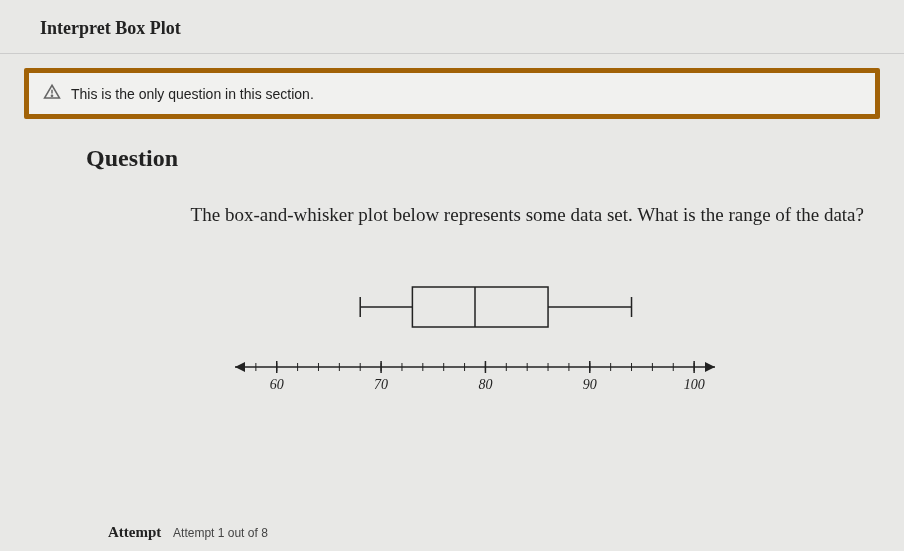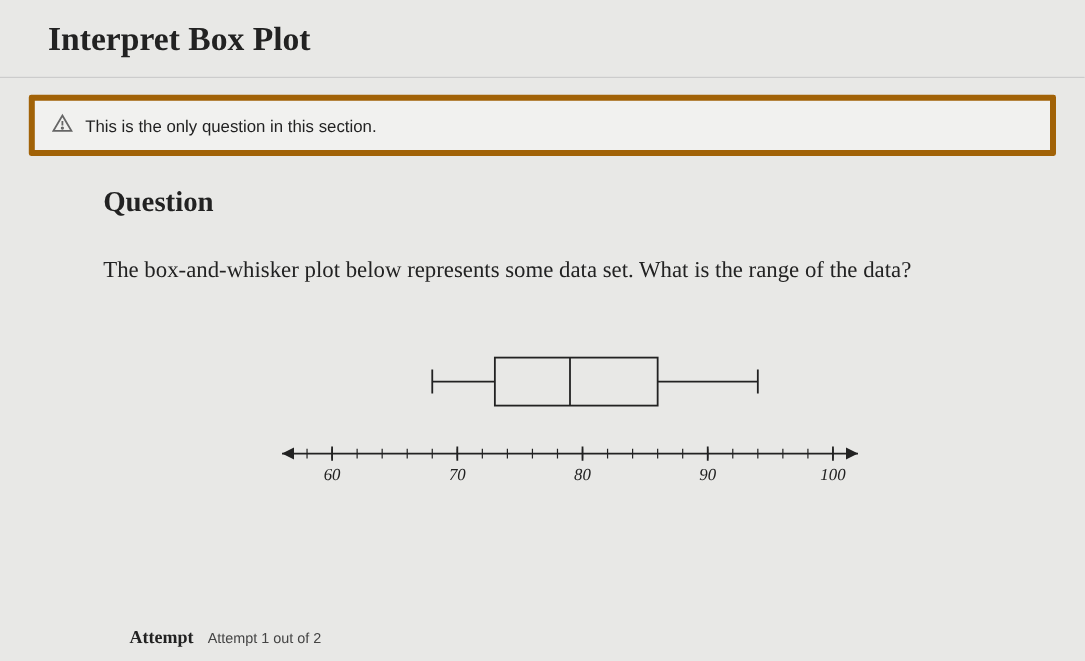--- a/index.html
+++ b/index.html
@@ -5,21 +5,21 @@
   * { box-sizing: border-box; margin: 0; padding: 0; }
   body {
     font-family: Georgia, 'Times New Roman', serif;
     background: #e8e8e6;
     width: 904px;
     height: 551px;
     overflow: hidden;
     color: #222;
   }
   .page-title {
-    font-size: 28px;
+    font-size: 18px;
     font-weight: bold;
     padding: 18px 0 14px 40px;
     border-bottom: 1px solid #ccc;
   }
   .notice {
     margin: 14px 24px 0 24px;
     border: 5px solid #a16207;
     background: #f1f1ef;
     padding: 10px 14px;
     display: flex;
@@ -35,20 +35,21 @@
   }
   .q-label {
     font-size: 24px;
     font-weight: bold;
     margin-bottom: 30px;
   }
   .q-text {
     font-size: 19px;
     line-height: 1.4;
     margin-bottom: 28px;
+    text-align: right;
   }
   .chart-wrap {
     display: flex;
     justify-content: center;
     font-style: italic;
   }
   .answer-row {
     position: absolute;
     left: 108px;
     bottom: 10px;
@@ -123,14 +124,14 @@
         <line x1="145.2173913043478" y1="40" x2="145.2173913043478" y2="60" stroke="#222" stroke-width="1.5"></line>
         <line x1="416.5217391304348" y1="40" x2="416.5217391304348" y2="60" stroke="#222" stroke-width="1.5"></line>
         <rect x="197.39130434782606" y="30" width="135.6521739130435" height="40" fill="none" stroke="#222" stroke-width="1.5"></rect>
         <line x1="260" y1="30" x2="260" y2="70" stroke="#222" stroke-width="1.5"></line>
       </svg>
   </div>
 </div>
 
 <div class="answer-row">
   <span class="ans-label">Attempt</span>
-  <span class="attempt">Attempt 1 out of 2</span>
+  <span class="attempt">Attempt 1 out of 8</span>
 </div>
 
 </body></html>

